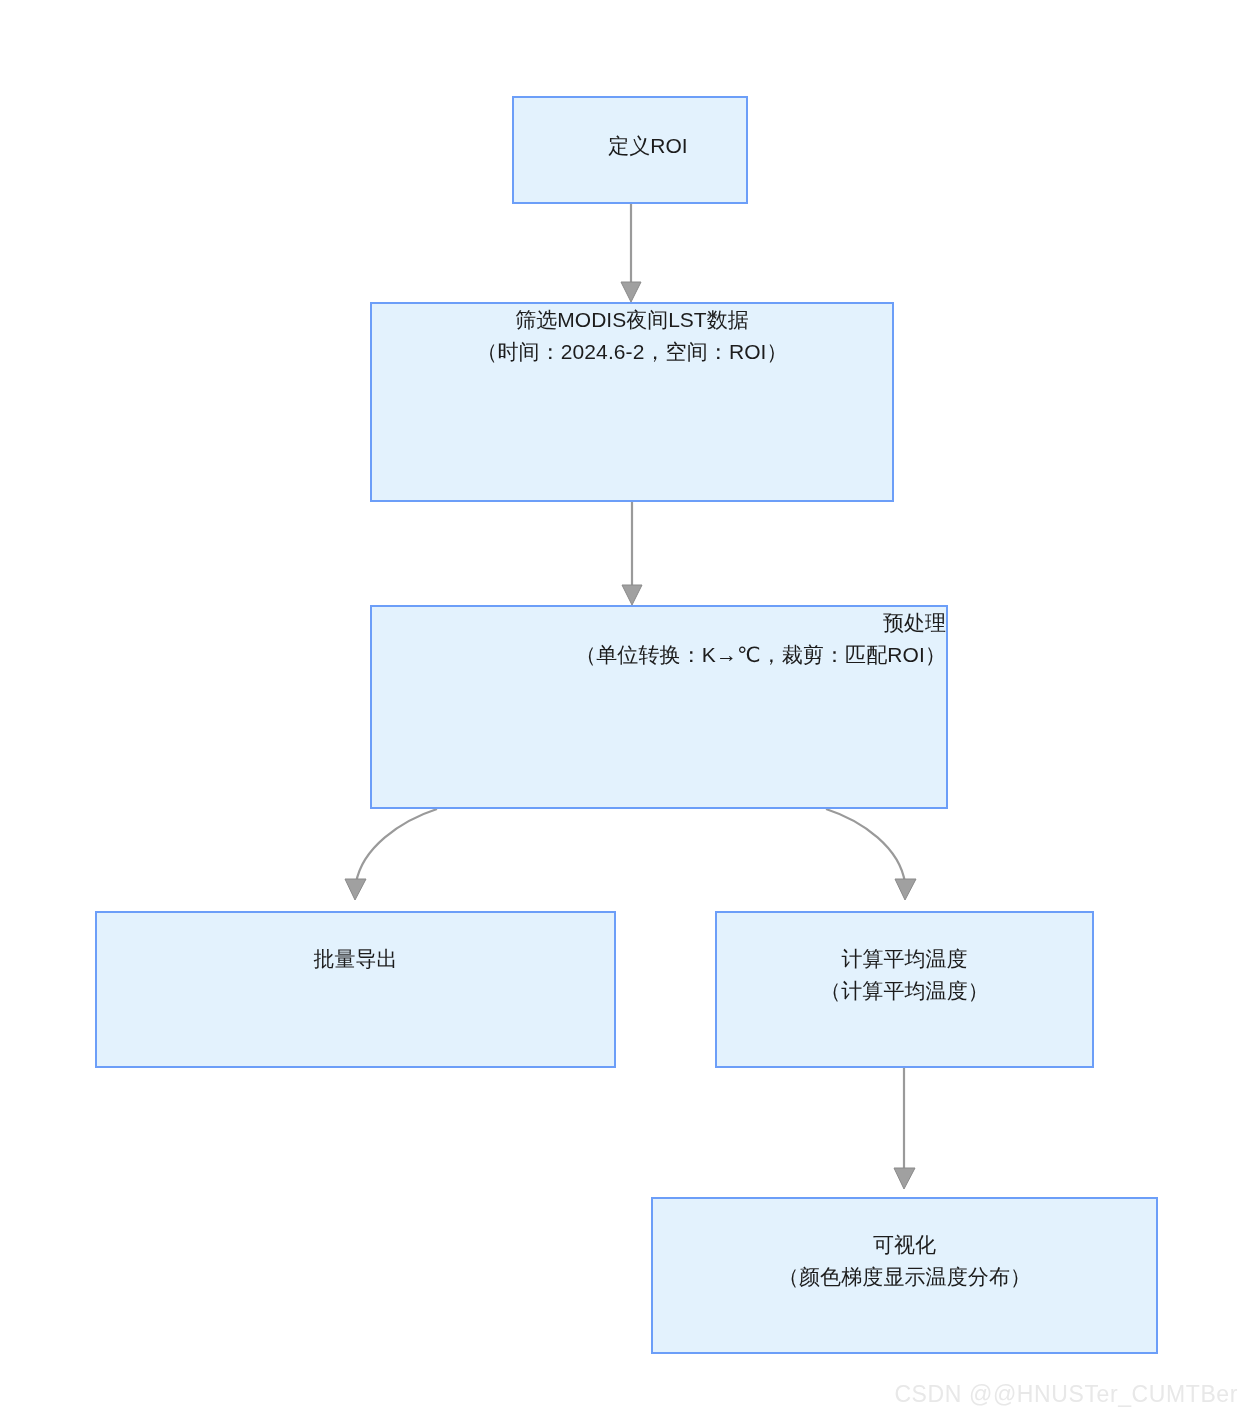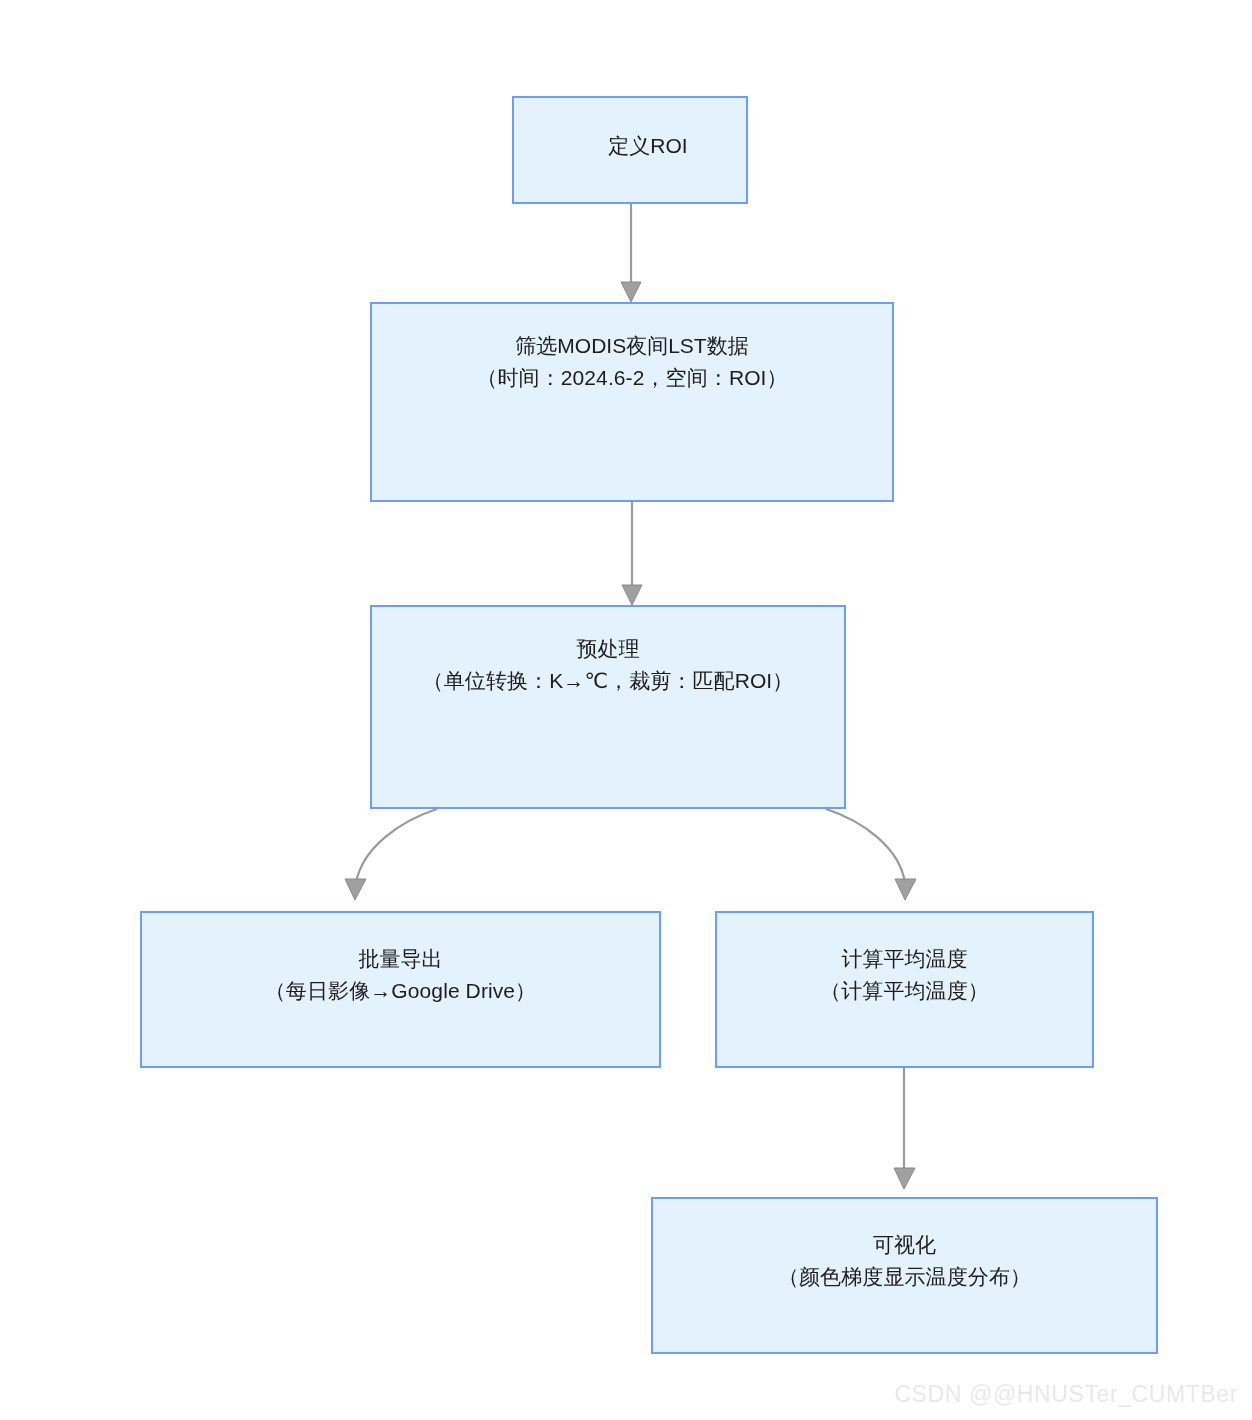--- a/index.html
+++ b/index.html
@@ -27,39 +27,38 @@
     background: #e3f2fd;
     border: 2px solid #6c9ef8;
     display: flex;
     flex-direction: column;
     align-items: center;
     justify-content: flex-start;
     text-align: center;
     color: #1c1c1c;
     font-size: 21px;
     line-height: 1.52;
-    padding-top: 26px;
   }
   .node-line {
     display: block;
     white-space: nowrap;
   }
   .node-line.sub {
     letter-spacing: 0.1px;
   }
   
   #node-roi        { left: 512px;  top: 96px;   width: 236px; height: 108px; padding-left: 36px; }
   #node-filter     { left: 370px;  top: 302px;  width: 524px; height: 200px; }
-  #node-preprocess { left: 370px;  top: 605px;  width: 476px; height: 204px; }
+  #node-preprocess { left: 370px;  top: 605px;  width: 578px; height: 204px; align-items: flex-end; }
   #node-export     { left: 95px;   top: 911px;  width: 521px; height: 157px; }
   #node-mean       { left: 715px;  top: 911px;  width: 379px; height: 157px; }
   #node-visualize  { left: 651px;  top: 1190px; width: 507px; height: 157px; }
 
   #node-roi        { padding-top: 32px; }
-  #node-export     { padding-top: 30px; margin-left: 45px; }
+  #node-export     { padding-top: 30px; }
   #node-mean       { padding-top: 30px; }
   #node-visualize  { padding-top: 30px; margin-top: 7px; }
 
   #edges {
     position: absolute;
     left: 0;
     top: 0;
     width: 1252px;
     height: 1420px;
     pointer-events: none;
@@ -127,21 +126,20 @@
     <span class="node-line sub">（时间：2024.6-2，空间：ROI）</span>
   </div>
 
   <div class="node" id="node-preprocess">
     <span class="node-line">预处理</span>
     <span class="node-line sub">（单位转换：K→℃，裁剪：匹配ROI）</span>
   </div>
 
   <div class="node" id="node-export">
     <span class="node-line">批量导出</span>
-    <span class="node-line sub">（每日影像→Google Drive）</span>
   </div>
 
   <div class="node" id="node-mean">
     <span class="node-line">计算平均温度</span>
     <span class="node-line sub">（计算平均温度）</span>
   </div>
 
   <div class="node" id="node-visualize">
     <span class="node-line">可视化</span>
     <span class="node-line sub">（颜色梯度显示温度分布）</span>

